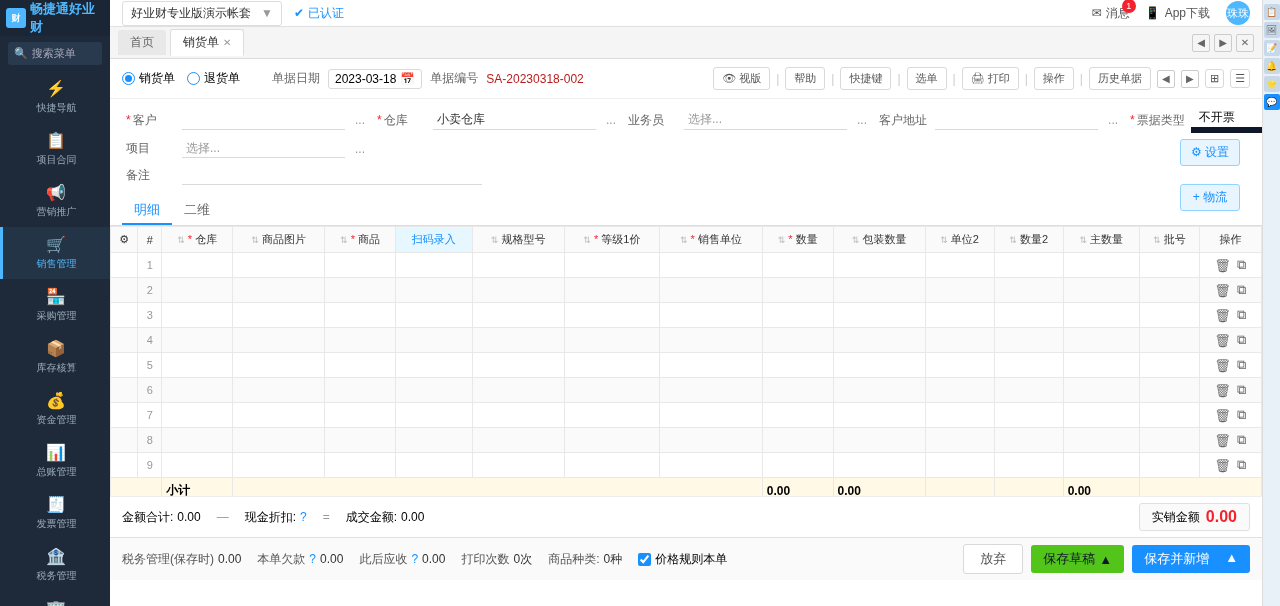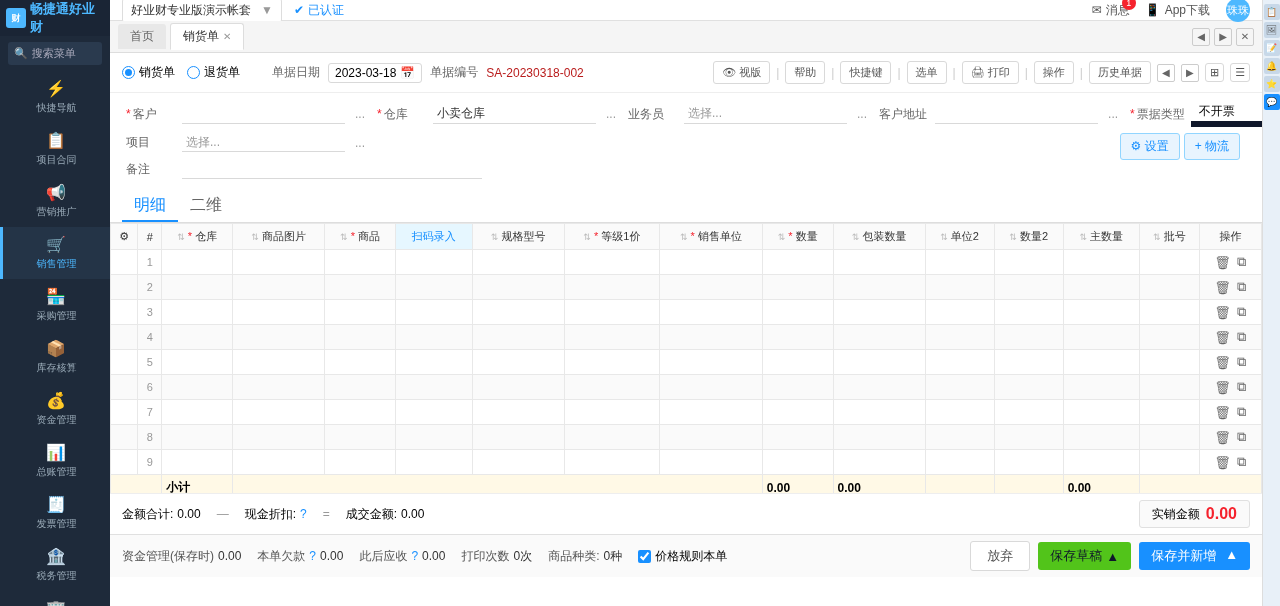--- a/index.html
+++ b/index.html
@@ -13,21 +13,21 @@
     .sidebar-search-btn { width: 100%; background: #2a3a4e; border: none; border-radius: 3px; color: #aab; font-size: 11px; padding: 4px 6px; cursor: pointer; display: flex; align-items: center; gap: 4px; }
     .sidebar-nav-item { padding: 8px 6px; display: flex; flex-direction: column; align-items: center; gap: 3px; cursor: pointer; color: #9aabb8; font-size: 11px; border-left: 3px solid transparent; }
     .sidebar-nav-item.active { background: #243447; color: #4db8ff; border-left: 3px solid #4db8ff; }
     .sidebar-nav-icon { font-size: 16px; }
     .sidebar-nav-label { font-size: 10px; }
 
     
     .main { flex: 1; display: flex; flex-direction: column; background: #f0f2f5; overflow: hidden; }
 
     
-    .topbar { background: #fff; height: 21px; display: flex; align-items: center; padding: 0 12px; border-bottom: 1px solid #e0e0e0; gap: 12px; }
+    .topbar { background: #fff; height: 27px; display: flex; align-items: center; padding: 0 12px; border-bottom: 1px solid #e0e0e0; gap: 12px; }
     .topbar-select { display: flex; align-items: center; gap: 4px; background: #fff; border: 1px solid #ddd; border-radius: 3px; padding: 3px 8px; font-size: 12px; color: #333; cursor: pointer; min-width: 160px; }
     .topbar-select .arrow { color: #999; margin-left: auto; }
     .topbar-certified { display: flex; align-items: center; gap: 4px; color: #1890ff; font-size: 12px; }
     .topbar-right { margin-left: auto; display: flex; align-items: center; gap: 16px; color: #555; font-size: 12px; }
     .topbar-right-item { display: flex; align-items: center; gap: 4px; cursor: pointer; position: relative; }
     .badge { background: #f5222d; color: #fff; border-radius: 8px; font-size: 9px; padding: 0 4px; min-width: 14px; height: 14px; display: flex; align-items: center; justify-content: center; position: absolute; top: -6px; right: -6px; }
     .topbar-avatar { width: 24px; height: 24px; border-radius: 50%; background: #4db8ff; color: #fff; display: flex; align-items: center; justify-content: center; font-size: 11px; }
 
     
     .tabbar { background: #f5f5f5; height: 32px; display: flex; align-items: center; padding: 0 8px; border-bottom: 1px solid #ddd; gap: 4px; }
@@ -63,21 +63,21 @@
     .field-select { display: flex; align-items: center; gap: 4px; flex: 1; }
     .field-select select { border: none; border-bottom: 6px solid #0f172a; padding: 2px 4px; font-size: 12px; background: transparent; outline: none; flex: 1; min-width: 0; }
 
     
     .remarks-row { padding: 4px 16px; display: flex; align-items: center; gap: 6px; }
     .remarks-input { border: none; border-bottom: 1px solid #d9d9d9; width: 300px; padding: 2px 4px; font-size: 12px; outline: none; }
     .btn-action { background: #e8f4fe; border: 1px solid #91d5ff; color: #1890ff; border-radius: 3px; padding: 4px 10px; font-size: 12px; cursor: pointer; white-space: nowrap; }
 
     
     .detail-tabs { padding: 8px 12px 0; display: flex; align-items: center; gap: 0; border-bottom: 1px solid #ddd; }
-    .detail-tab { padding: 4px 12px; font-size: 16px; cursor: pointer; border-bottom: 2px solid transparent; color: #666; }
+    .detail-tab { padding: 4px 12px; font-size: 13px; cursor: pointer; border-bottom: 2px solid transparent; color: #666; }
     .detail-tab.active { color: #1890ff; border-bottom: 2px solid #1890ff; }
 
     
     .table-wrap { flex: 1; overflow: hidden; display: flex; flex-direction: column; }
     .data-table { width: 100%; border-collapse: collapse; font-size: 11px; }
     .data-table thead th { background: #fafafa; border: 1px solid #e8e8e8; padding: 5px 4px; text-align: center; white-space: nowrap; color: #333; position: relative; font-weight: normal; }
     .data-table thead th.highlight { background: #e6f7ff; color: #1890ff; }
     .data-table tbody td { border: 1px solid #e8e8e8; padding: 3px 4px; height: 24px; text-align: center; }
     .data-table tbody tr:nth-child(odd) { background: #fff; }
     .data-table tbody tr:nth-child(even) { background: #fafafa; }
@@ -97,21 +97,21 @@
     .actual-amount { margin-left: auto; display: flex; align-items: center; gap: 6px; background: #fafafa; padding: 4px 12px; border: 1px solid #e0e0e0; border-radius: 3px; }
     .actual-val { color: #f5222d; font-size: 16px; font-weight: bold; }
 
     
     .footer { background: #fafafa; border-top: 1px solid #e0e0e0; padding: 6px 12px; display: flex; align-items: center; gap: 16px; font-size: 12px; }
     .footer-item { display: flex; align-items: center; gap: 4px; color: #555; }
     .footer-val { color: #333; }
     .footer-right { margin-left: auto; display: flex; align-items: center; gap: 8px; }
     .btn-discard { border: 1px solid #d9d9d9; background: #fff; border-radius: 3px; padding: 5px 16px; cursor: pointer; font-size: 13px; color: #555; }
     .btn-save-draft { background: #52c41a; color: #0f172a; border: none; border-radius: 3px; padding: 5px 12px; cursor: pointer; font-size: 13px; display: flex; align-items: center; gap: 4px; }
-    .btn-save-new { background: #1890ff; color: #fff; border: none; border-radius: 3px; padding: 5px 12px; cursor: pointer; font-size: 13px; display: flex; align-items: flex-start; gap: 9px; }
+    .btn-save-new { background: #1890ff; color: #fff; border: none; border-radius: 3px; padding: 5px 12px; cursor: pointer; font-size: 13px; display: flex; align-items: flex-start; gap: 16px; }
     .checkbox-item { display: flex; align-items: center; gap: 4px; cursor: pointer; }
     .checkbox-item input { accent-color: #1890ff; }
 
     
     .right-panel { width: 18px; background: #e8f0f8; border-left: 1px solid #ddd; display: flex; flex-direction: column; align-items: center; padding-top: 4px; gap: 2px; flex-shrink: 0; }
     .right-panel-icon { width: 16px; height: 16px; background: #c8d8e8; border-radius: 2px; display: flex; align-items: center; justify-content: center; font-size: 9px; color: #555; cursor: pointer; }
     .right-panel-icon.active { background: #1890ff; color: #fff; }
 
     
     .icon { font-style: normal; }
@@ -319,21 +319,21 @@
         <input class="field-input" value="选择..." style="color: rgb(153, 153, 153);">
         <span class="field-dots">...</span>
       </div>
     </div>
 
     <div class="remarks-row">
       <span class="field-label">备注</span>
       <input class="remarks-input" value="" style="">
     </div>
 
-    <div style="position:absolute; right:22px; top:80px; display:flex; gap:4px;">
+    <div style="position:absolute; right:22px; top:80px; display:flex; flex-direction:column; gap:18px;">
       <button class="btn-action">
         <span>⚙</span>
         <span>设置</span>
       </button>
       <button class="btn-action">
         <span>+</span>
         <span>物流</span>
       </button>
     </div>
 
@@ -656,21 +656,21 @@
         <span>0.00</span>
       </div>
       <div class="actual-amount">
         <span>实销金额</span>
         <span class="actual-val">0.00</span>
       </div>
     </div>
 
     <div class="footer">
       <div class="footer-item">
-        <span>资金管理(保存时)</span>
+        <span>税务管理(保存时)</span>
         <span class="footer-val">0.00</span>
       </div>
       <div class="footer-item">
         <span>本单欠款</span>
         <span style="color:#1890ff;cursor:pointer;">?</span>
         <span class="footer-val">0.00</span>
       </div>
       <div class="footer-item">
         <span>此后应收</span>
         <span style="color:#1890ff;cursor:pointer;">?</span>

